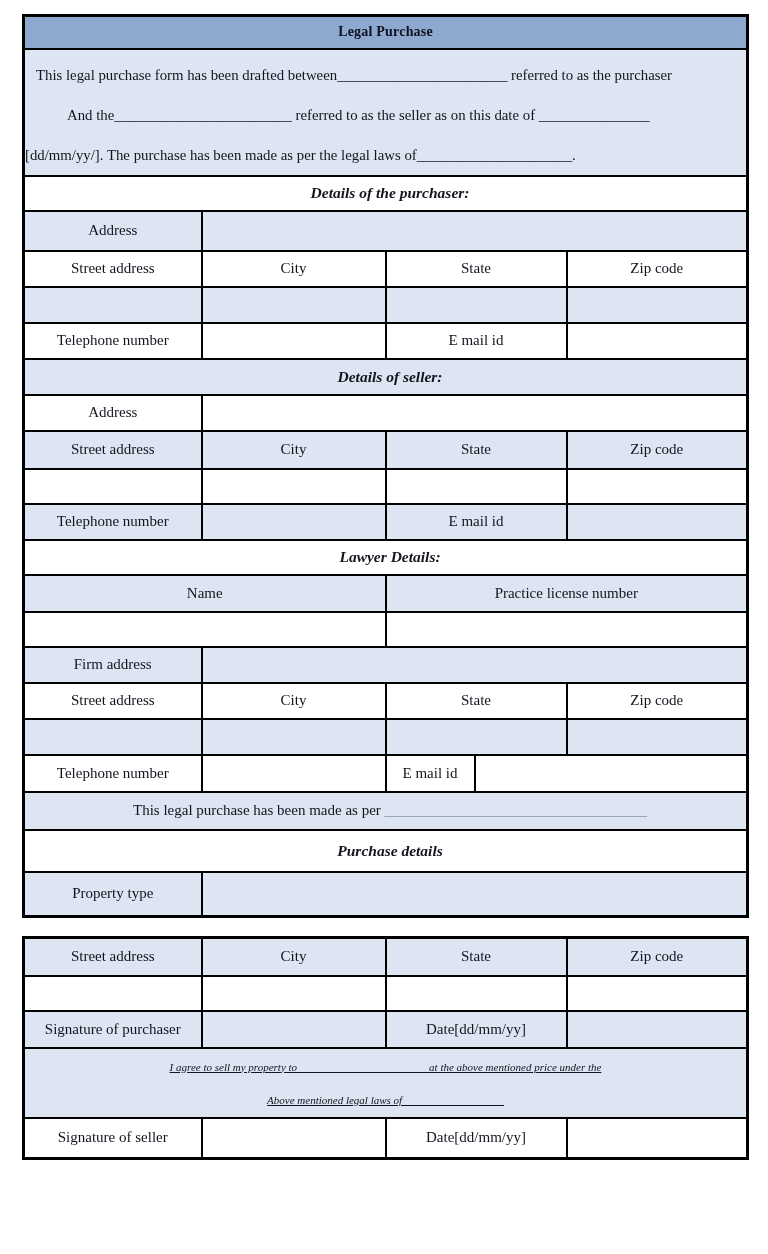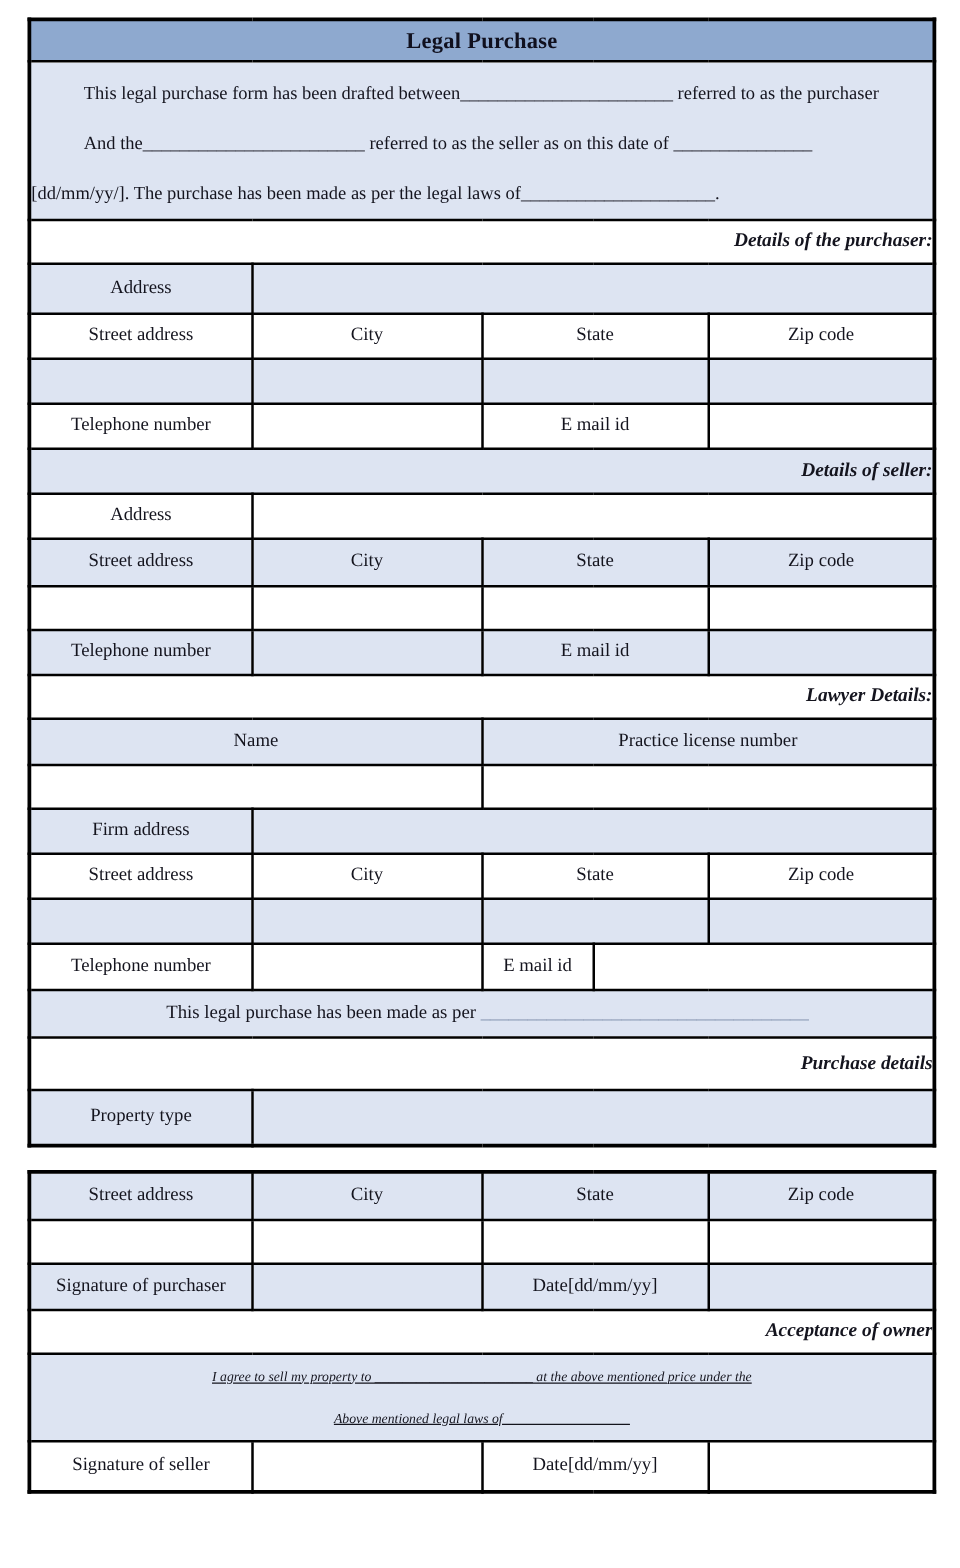--- a/index.html
+++ b/index.html
@@ -29,29 +29,29 @@
     font-size:15px;
     overflow:hidden;
     white-space:nowrap;
   }
   tr.bg-blue > td{background:var(--row-blue);}
   tr.bg-title > td{background:var(--title-bg);}
   .h33{height:33px}.h35{height:35px}.h36{height:36px}.h37{height:37px}
   .h38{height:38px}.h40{height:40px}.h41{height:41px}.h42{height:42px}
   .h45{height:45px}.h62{height:62px}.h69{height:69px}.h123{height:123px}
   .title-cell{
-    font-weight:bold;font-size:18px;letter-spacing:0.2px;color:#10101e;
+    font-weight:bold;font-size:14px;letter-spacing:0.2px;color:#10101e;
   }
   .section-header{
-    text-align:right;padding-left:9px;
+    text-align:center;padding-left:9px;
     font-weight:bold;font-style:italic;font-size:15.5px;
   }
   .intro-cell{text-align:left;vertical-align:top;padding-top:5px;}
   .intro-line{font-size:14.8px;line-height:40px;white-space:nowrap;}
-  .il1{padding-left:42px;}
+  .il1{padding-left:11px;}
   .il2{padding-left:42px;}
   .il3{}
   .made-cell{text-align:center;padding-left:9px;}
   .blankline{color:#8292ad;}
   .prop-addr{vertical-align:top;padding-top:10px;}
   .agree-cell{vertical-align:top;padding-top:2px;}
   .agree-line{font-style:italic;font-size:11px;line-height:33px;text-decoration:underline;}
   .tbl2{margin-top:18px;}
 </style>
 </head>
@@ -203,23 +203,20 @@
         <td></td>
         <td colspan="2"></td>
         <td></td>
       </tr>
       <tr class="h37 bg-blue">
         <td>Signature of purchaser</td>
         <td></td>
         <td colspan="2">Date[dd/mm/yy]</td>
         <td></td>
       </tr>
-      <tr class="h35">
-        <td colspan="5" class="section-header">Acceptance of owner</td>
-      </tr>
       <tr class="h69 bg-blue">
         <td colspan="5" class="agree-cell">
           <div class="agree-line">I agree to sell my property to _______________________ at the above mentioned price under the</div>
           <div class="agree-line">Above mentioned legal laws of __________________</div>
         </td>
       </tr>
       <tr class="h41">
         <td>Signature of seller</td>
         <td></td>
         <td colspan="2">Date[dd/mm/yy]</td>

